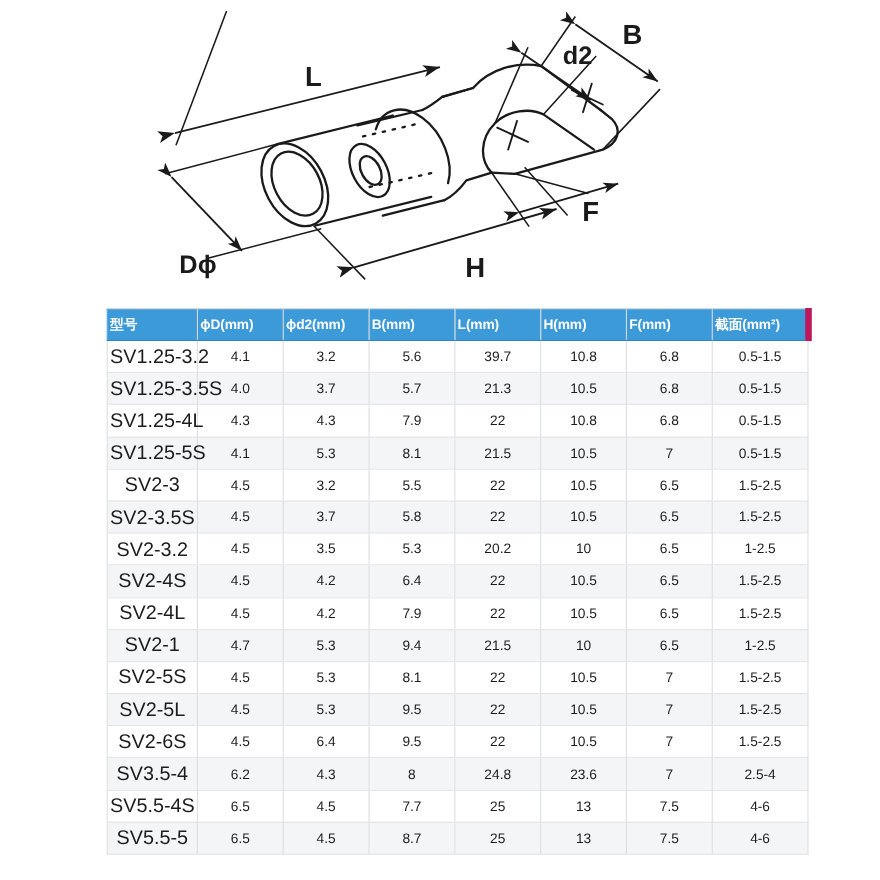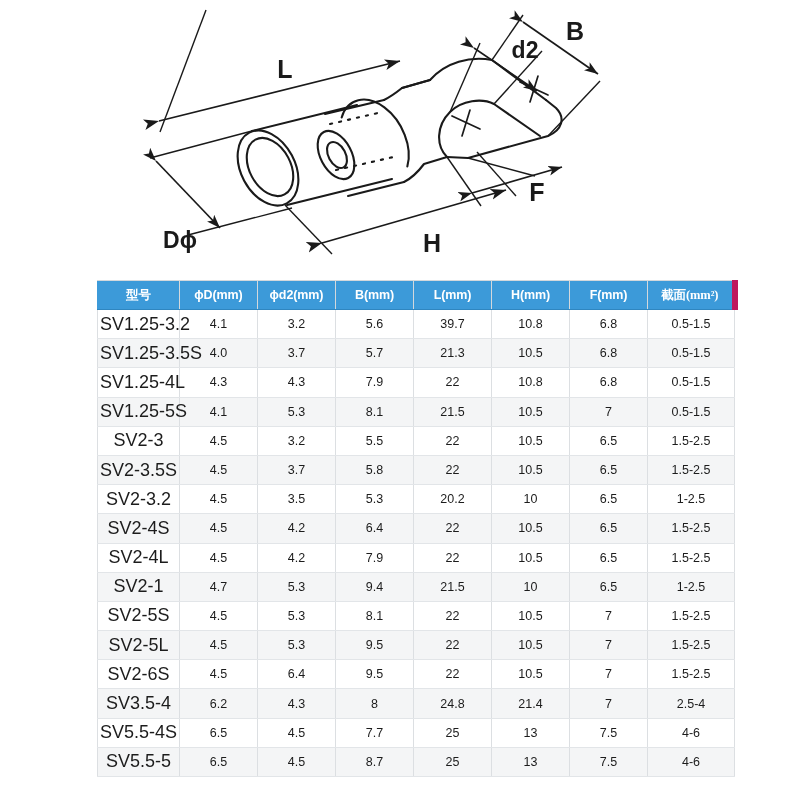--- a/index.html
+++ b/index.html
@@ -42,29 +42,29 @@
     border-collapse: collapse;
     width: 627px;
     table-layout: fixed;
   }
   table.spec th {
     background: #3c9ad9;
     color: #ffffff;
     font-weight: 700;
     font-size: 12.5px;
     height: 29px;
-    text-align: center;
+    text-align: left;
     border: 1px solid #d3d8dc;
     border-bottom: 1px solid #2f86c0;
     padding: 0 2px;
     white-space: nowrap;
     letter-spacing: -0.1px;
   }
   table.spec th:first-child { border-left: 1px solid #3c9ad9; }
-  table.spec th:last-child  { border-right: 6px solid #be185d; font-family: Liberation Serif, serif; }
+  table.spec th:last-child  { border-right: 6px solid #be185d; }
   table.spec td {
     height: 29.2px;
     text-align: center;
     vertical-align: middle;
     font-size: 12.5px;
     color: #1c1c1c;
     border: 1px solid #e2e5e8;
     border-left: 1px solid #dcdfe2;
     border-right: 1px solid #dcdfe2;
     padding: 0 2px;
@@ -348,21 +348,21 @@
             <td>10.5</td>
             <td>7</td>
             <td>1.5-2.5</td>
           </tr>
           <tr>
             <td>SV3.5-4</td>
             <td>6.2</td>
             <td>4.3</td>
             <td>8</td>
             <td>24.8</td>
-            <td>21.4</td>
+            <td>23.6</td>
             <td>7</td>
             <td>2.5-4</td>
           </tr>
           <tr>
             <td>SV5.5-4S</td>
             <td>6.5</td>
             <td>4.5</td>
             <td>7.7</td>
             <td>25</td>
             <td>13</td>

